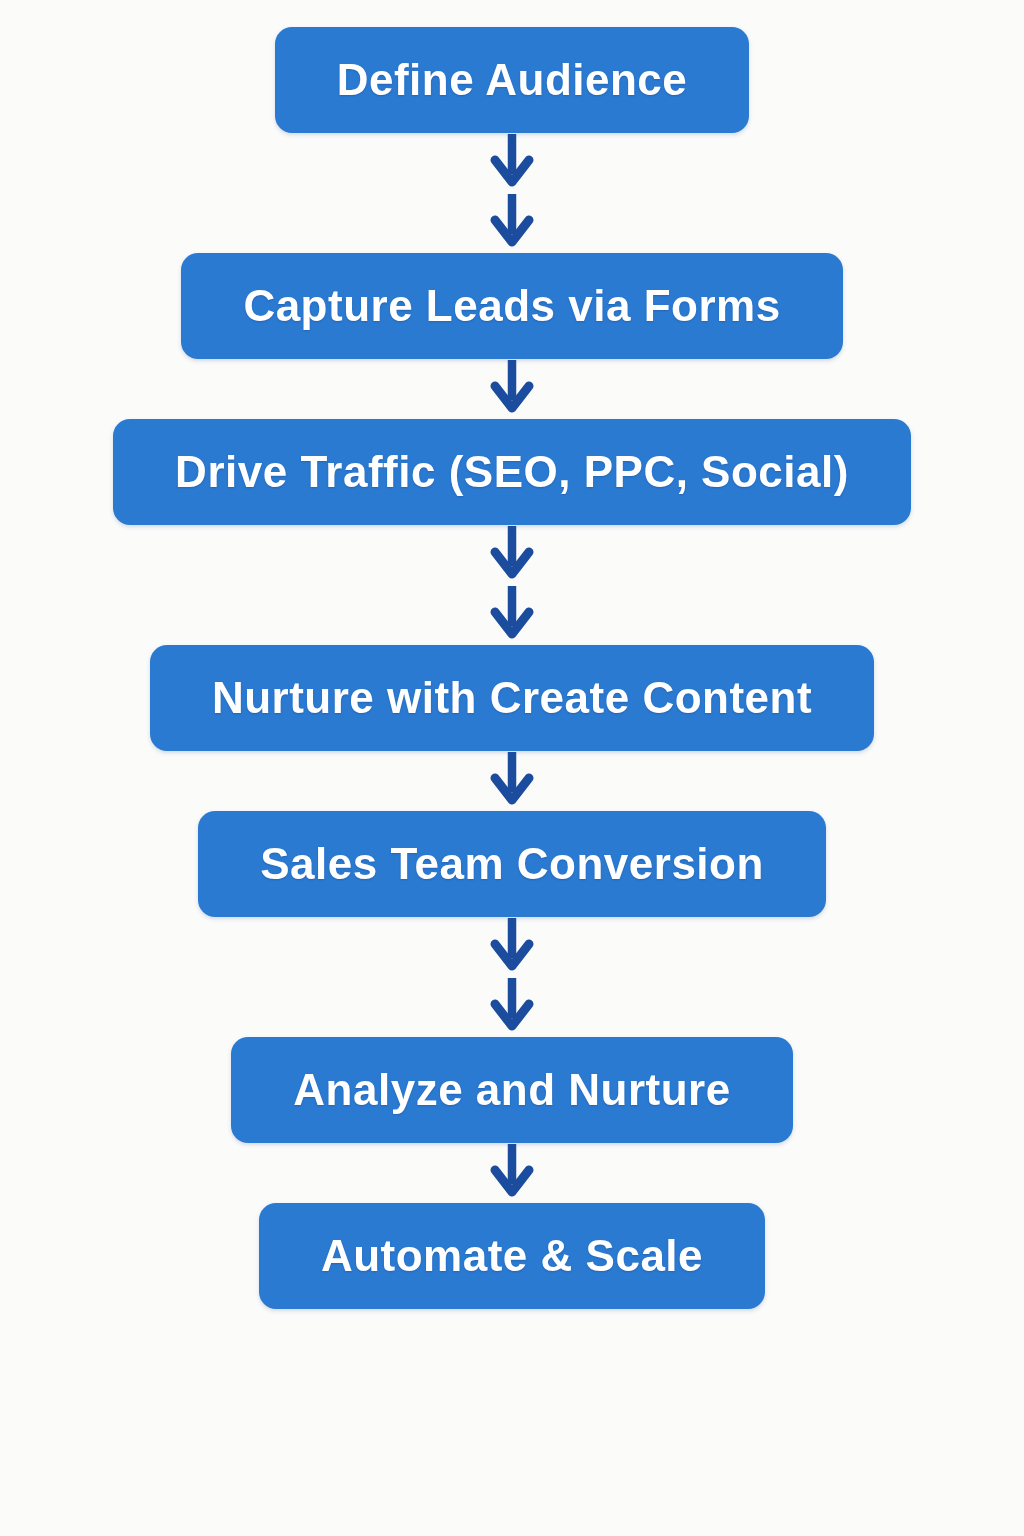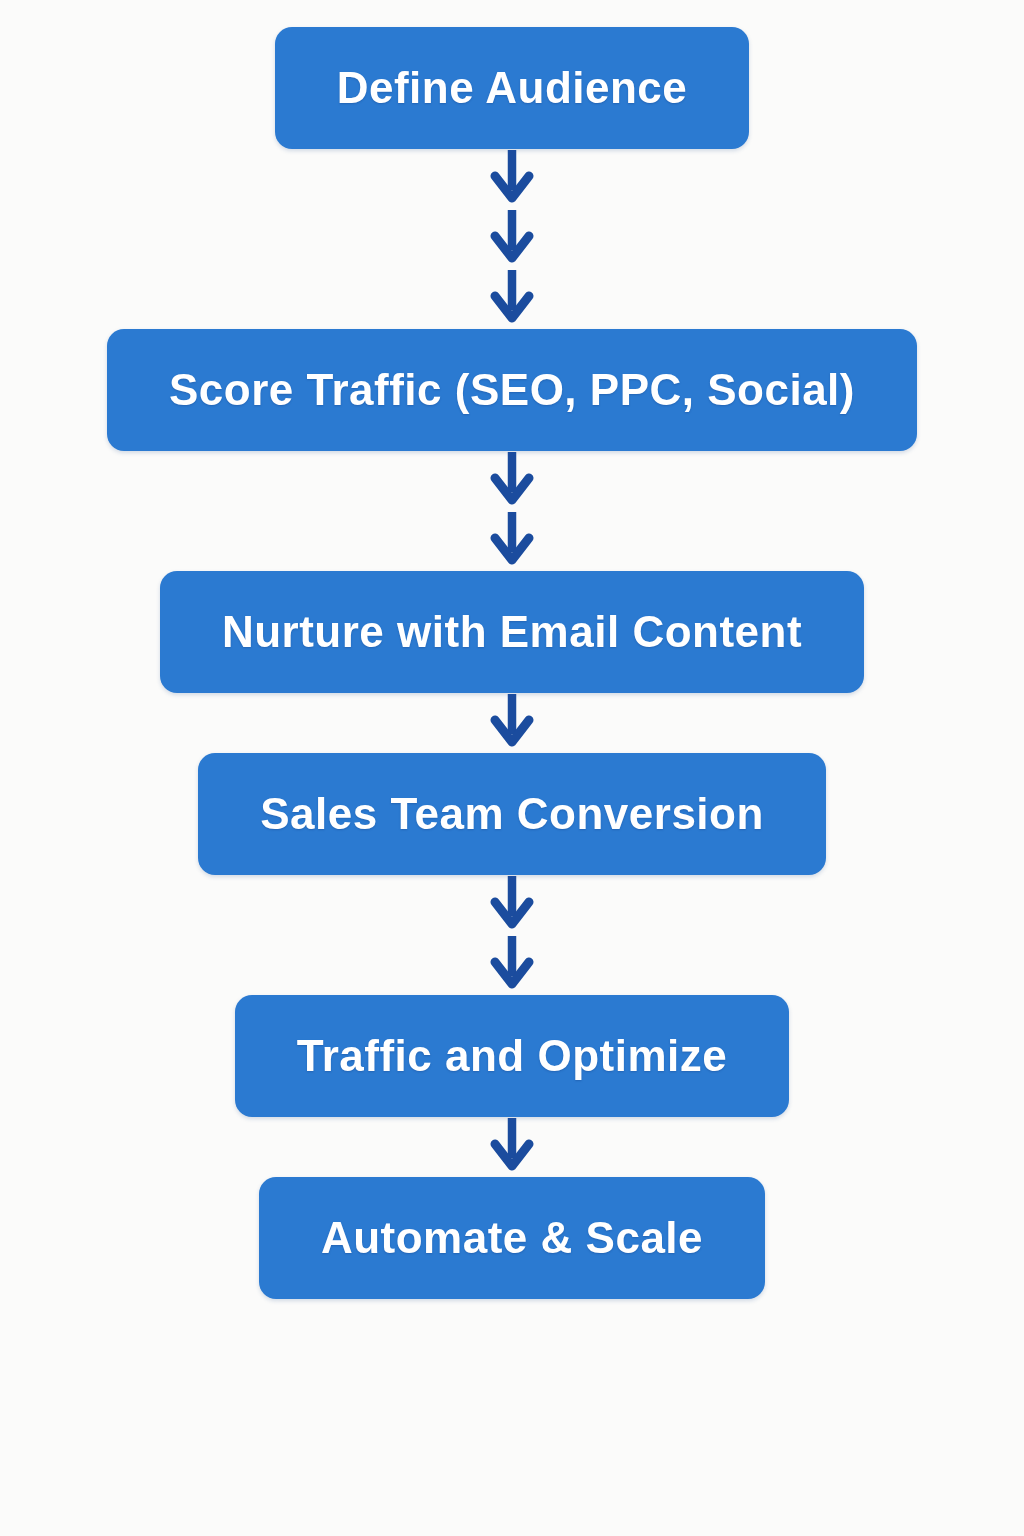--- a/index.html
+++ b/index.html
@@ -22,21 +22,21 @@
   .box {
     background: #2b7ad1;
     color: #ffffff;
     font-size: 44px;
     font-weight: bold;
     letter-spacing: 0.5px;
     height: 98px;
     display: flex;
     align-items: center;
     justify-content: center;
-    padding: 12px 62px;
+    padding: 4px 62px;
     border-radius: 17px;
     white-space: nowrap;
     box-shadow: 0 2px 4px rgba(30, 70, 140, 0.18);
     text-shadow: 0 1px 2px rgba(20, 60, 130, 0.35);
   }
   .arrow {
     height: 60px;
     display: flex;
     align-items: center;
     justify-content: center;
@@ -60,46 +60,47 @@
   </div>
 
 
   <div class="arrow">
     <svg width="44" height="60" viewBox="0 0 44 60">
       <line x1="22" y1="1" x2="22" y2="41" stroke="#1b4c9e" stroke-width="8.5"></line>
       <polyline points="5,27 22,49 39,27" fill="none" stroke="#1b4c9e" stroke-width="9" stroke-linecap="round" stroke-linejoin="round"></polyline>
     </svg>
   </div>
 
+  <div class="box">Capture Leads via Forms</div>
 
   <div class="arrow">
     <svg width="44" height="60" viewBox="0 0 44 60">
       <line x1="22" y1="1" x2="22" y2="41" stroke="#1b4c9e" stroke-width="8.5"></line>
       <polyline points="5,27 22,49 39,27" fill="none" stroke="#1b4c9e" stroke-width="9" stroke-linecap="round" stroke-linejoin="round"></polyline>
     </svg>
   </div>
 
-  <div class="box">Score Traffic (SEO, PPC, Social)</div>
+  <div class="box">Drive Traffic (SEO, PPC, Social)</div>
 
   <div class="arrow">
     <svg width="44" height="60" viewBox="0 0 44 60">
       <line x1="22" y1="1" x2="22" y2="41" stroke="#1b4c9e" stroke-width="8.5"></line>
       <polyline points="5,27 22,49 39,27" fill="none" stroke="#1b4c9e" stroke-width="9" stroke-linecap="round" stroke-linejoin="round"></polyline>
     </svg>
   </div>
 
 
   <div class="arrow">
     <svg width="44" height="60" viewBox="0 0 44 60">
       <line x1="22" y1="1" x2="22" y2="41" stroke="#1b4c9e" stroke-width="8.5"></line>
       <polyline points="5,27 22,49 39,27" fill="none" stroke="#1b4c9e" stroke-width="9" stroke-linecap="round" stroke-linejoin="round"></polyline>
     </svg>
   </div>
 
-  <div class="box">Nurture with Email Content</div>
+  <div class="box">Nurture with Create Content</div>
 
   <div class="arrow">
     <svg width="44" height="60" viewBox="0 0 44 60">
       <line x1="22" y1="1" x2="22" y2="41" stroke="#1b4c9e" stroke-width="8.5"></line>
       <polyline points="5,27 22,49 39,27" fill="none" stroke="#1b4c9e" stroke-width="9" stroke-linecap="round" stroke-linejoin="round"></polyline>
     </svg>
   </div>
 
   <div class="box">Sales Team Conversion</div>
 
@@ -111,21 +112,21 @@
   </div>
 
 
   <div class="arrow">
     <svg width="44" height="60" viewBox="0 0 44 60">
       <line x1="22" y1="1" x2="22" y2="41" stroke="#1b4c9e" stroke-width="8.5"></line>
       <polyline points="5,27 22,49 39,27" fill="none" stroke="#1b4c9e" stroke-width="9" stroke-linecap="round" stroke-linejoin="round"></polyline>
     </svg>
   </div>
 
-  <div class="box">Traffic and Optimize</div>
+  <div class="box">Analyze and Nurture</div>
 
   <div class="arrow">
     <svg width="44" height="60" viewBox="0 0 44 60">
       <line x1="22" y1="1" x2="22" y2="41" stroke="#1b4c9e" stroke-width="8.5"></line>
       <polyline points="5,27 22,49 39,27" fill="none" stroke="#1b4c9e" stroke-width="9" stroke-linecap="round" stroke-linejoin="round"></polyline>
     </svg>
   </div>
 
   <div class="box">Automate &amp; Scale</div>
 

